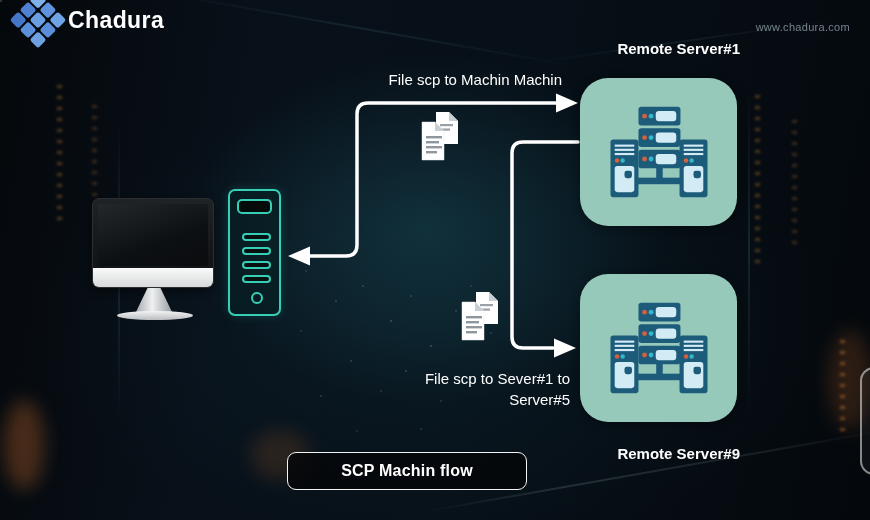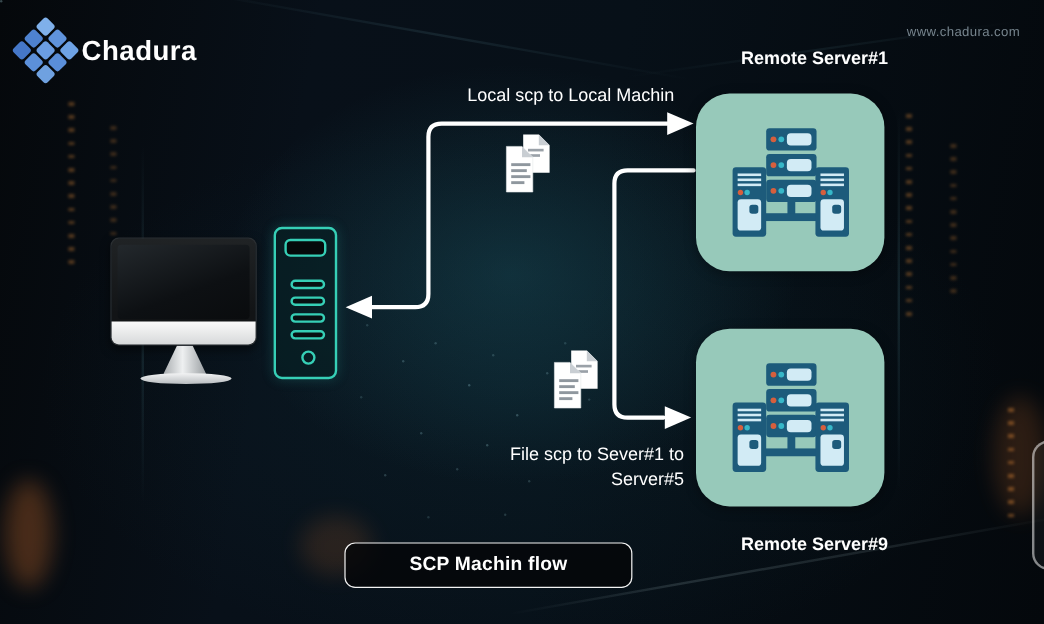--- a/index.html
+++ b/index.html
@@ -35,21 +35,21 @@
       320px 395px 0 rgba(170,225,235,.20), 468px 378px 0 rgba(170,225,235,.22),
       490px 332px 0 rgba(170,225,235,.17), 356px 430px 0 rgba(170,225,235,.15),
       420px 428px 0 rgba(170,225,235,.18), 305px 270px 0 rgba(170,225,235,.16);
   }
   .doorway{
     width:34px; height:108px; border:2px solid rgba(255,255,255,.5); border-radius:14px;
     background:rgba(255,255,255,.04);
   }
 
   
-  .logo-wrap{ position:absolute; left:18px; top:22px; display:flex; align-items:center; gap:10px; }
+  .logo-wrap{ position:absolute; left:18px; top:0; display:flex; align-items:center; gap:10px; }
   .logo-diamond{ width:40px; height:40px; transform:rotate(45deg); display:grid;
     grid-template-columns:repeat(3,1fr); grid-template-rows:repeat(3,1fr); gap:2px; }
   .logo-diamond span{ border-radius:2.5px; }
   .ld1{background:#7fb0ea}.ld2{background:#5f93dd}.ld3{background:#6ea3e6}
   .ld4{background:#4e82d0}.ld5{background:#6b9de2}.ld6{background:#5a8ed9}
   .ld7{background:#4577c8}.ld8{background:#5c90da}.ld9{background:#6fa1e0}
   .brand-name{ color:#ffffff; font-size:23px; font-weight:700; letter-spacing:.4px; }
   .website{ position:absolute; right:20px; top:21px; color:#76848d; font-size:11px; letter-spacing:.3px; }
 
   
@@ -146,21 +146,21 @@
       <path d="M 310 256 L 346 256 Q 357 256 357 245 L 357 114 Q 357 103 368 103 L 556 103"></path>
       <path d="M 578 142 L 523 142 Q 512 142 512 153 L 512 337 Q 512 348 523 348 L 553 348"></path>
     </g>
     <g fill="#ffffff">
       <polygon points="288,256 310,246.5 310,265.5"></polygon>
       <polygon points="578,103 556,93.5 556,112.5"></polygon>
       <polygon points="576,348 554,338.5 554,357.5"></polygon>
     </g>
   </svg>
 
-  <div class="lbl lbl-flow1">Local scp to Local Machin</div>
+  <div class="lbl lbl-flow1">File scp to Machin Machin</div>
   <div class="lbl lbl-flow2">
     <span>File scp to Sever#1 to</span><br>
     <span>Server#5</span>
   </div>
 
   <svg class="file-icon fi-1" width="44" height="52" viewBox="0 0 44 52">
     <g>
       <path d="M18 2 h13 l9 9 v23 h-22 z" fill="#ffffff"></path>
       <path d="M31 2 l9 9 h-9 z" fill="#c9ced3"></path>
       <rect x="22" y="14" width="13" height="2.2" fill="#9aa1a8"></rect>

